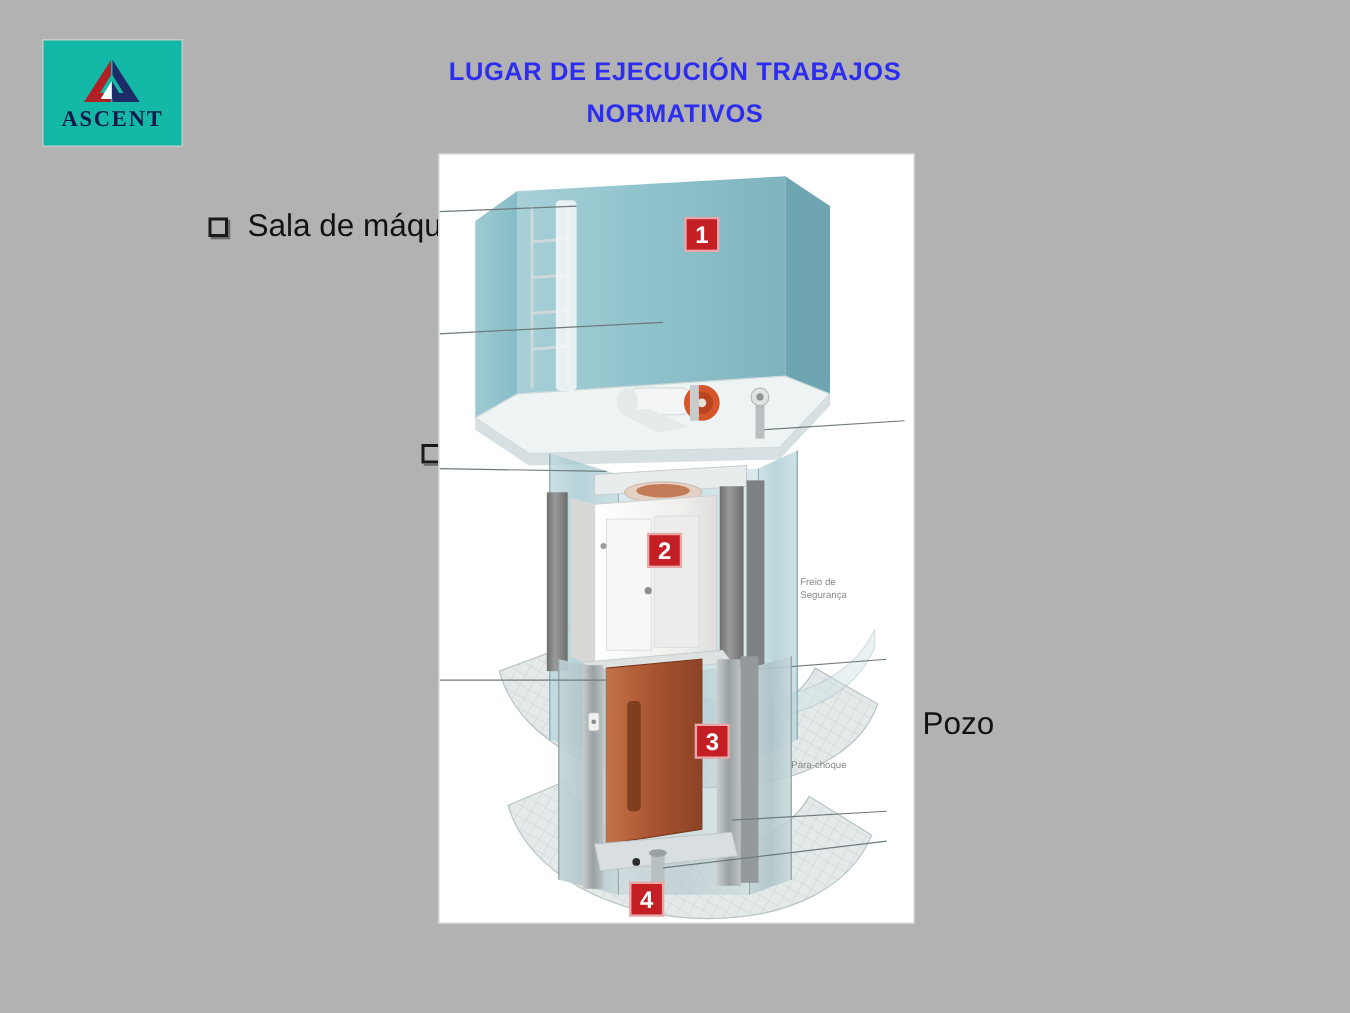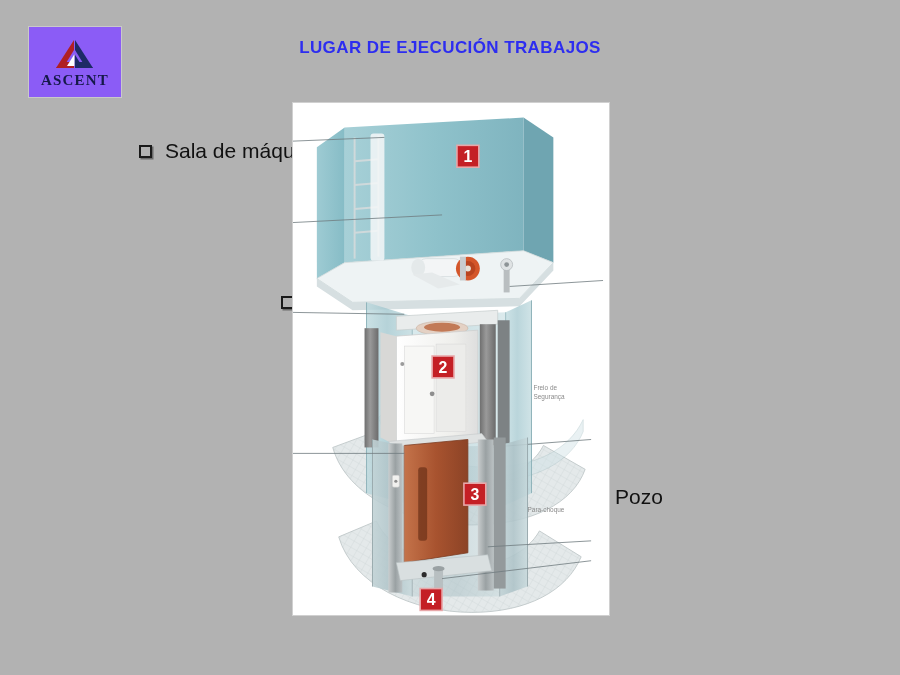--- a/index.html
+++ b/index.html
@@ -22,21 +22,21 @@
     width: 900px;
     height: 675px;
     background: #b2b2b2;
   }
 
   
   #logo-box {
     position: absolute;
     left: 28px;  top: 26px;
     width: 94px; height: 72px;
-    background: #8b5cf6;
+    background: #14b8a6;
     border: 1px solid #c9c9c9;
     box-sizing: border-box;
     display: flex;
     flex-direction: column;
     align-items: center;
     justify-content: center;
   }
   #logo-mark { width: 54px; height: 34px; display:block; }
   #logo-word {
     font-family: "Liberation Serif", serif;
@@ -79,21 +79,21 @@
     width: 13px; height: 13px;
     border: 2px solid #1a1a1a;
     box-sizing: border-box;
     background: transparent;
     box-shadow: 1.5px 1.5px 0 0 #6a6a6a;
     flex: 0 0 auto;
   }
   #lbl-sala   { left: 139px; top: 139px; }
   #lbl-cabina { left: 281px; top: 290px; }
   #lbl-escot  { left: 589px; top: 360px; }
-  #lbl-pozo   { left: 589px; top: 485px; }
+  #lbl-pozo   { left: 589px; top: 471px; }
 
   
   #picture-panel {
     position: absolute;
     left: 292px; top: 102px;
     width: 318px; height: 514px;
     background: #ffffff;
     border: 1px solid #d0d0d0;
     box-sizing: border-box;
     overflow: hidden;
@@ -117,20 +117,21 @@
       <path d="M45 31 L27 31 L27 25 L37.5 25 Z" fill="#1d2b66"></path>
 
       <path d="M26.5 17 L34 29 L26.5 29 Z" fill="#1d2b66"></path>
       <path d="M26.5 17 L19 29 L26.5 29 Z" fill="#ffffff"></path>
     </svg>
     <div id="logo-word">ASCENT</div>
   </div>
 
   <div id="title">
     <span class="ln">LUGAR DE EJECUCIÓN TRABAJOS</span>
+    <span class="ln">NORMATIVOS</span>
   </div>
 
   <div class="bullet-item" id="lbl-sala">
     <span class="bullet-box"></span>
     <span>Sala de máquinas</span>
   </div>
 
   <div class="bullet-item" id="lbl-cabina">
     <span class="bullet-box"></span>
     <span>Cabina</span>

